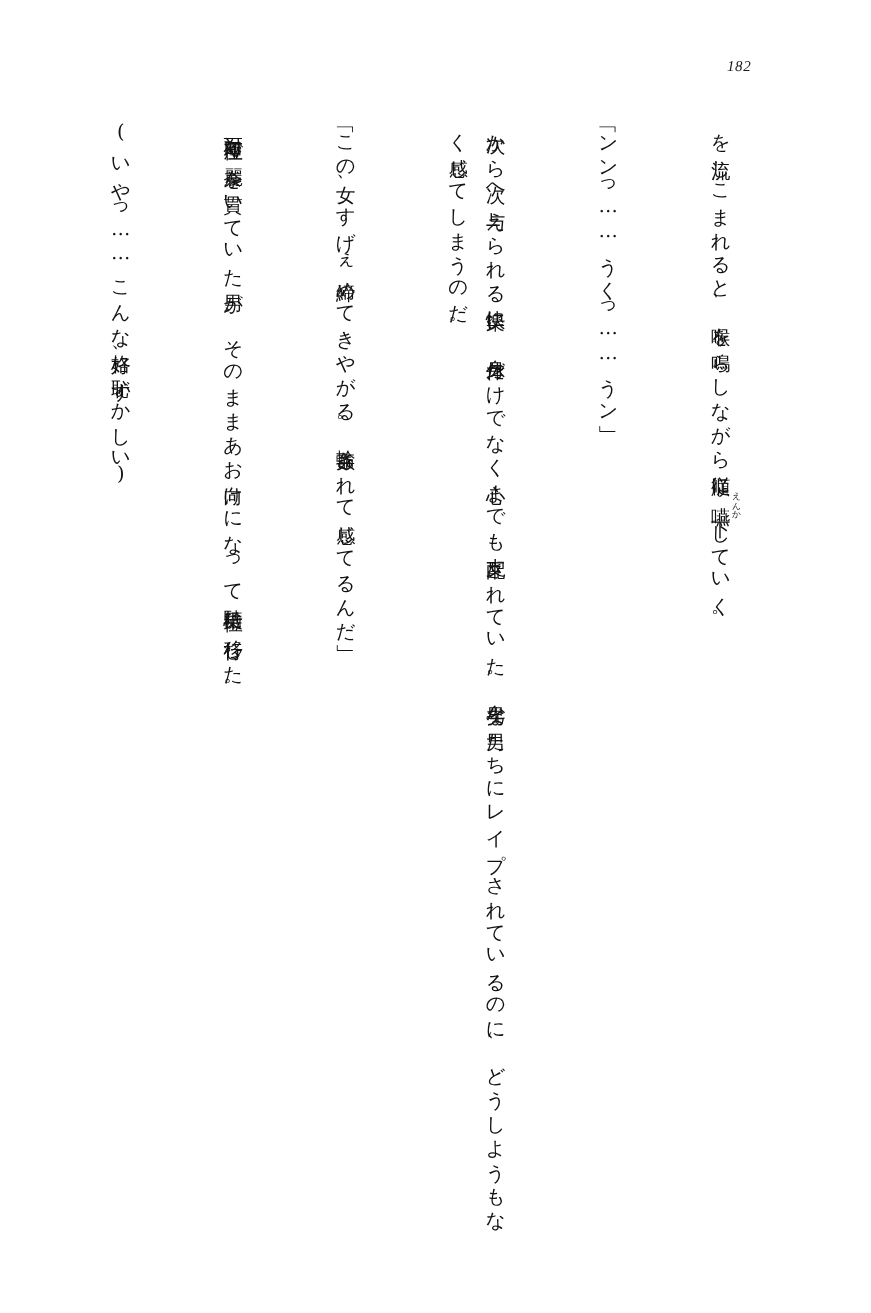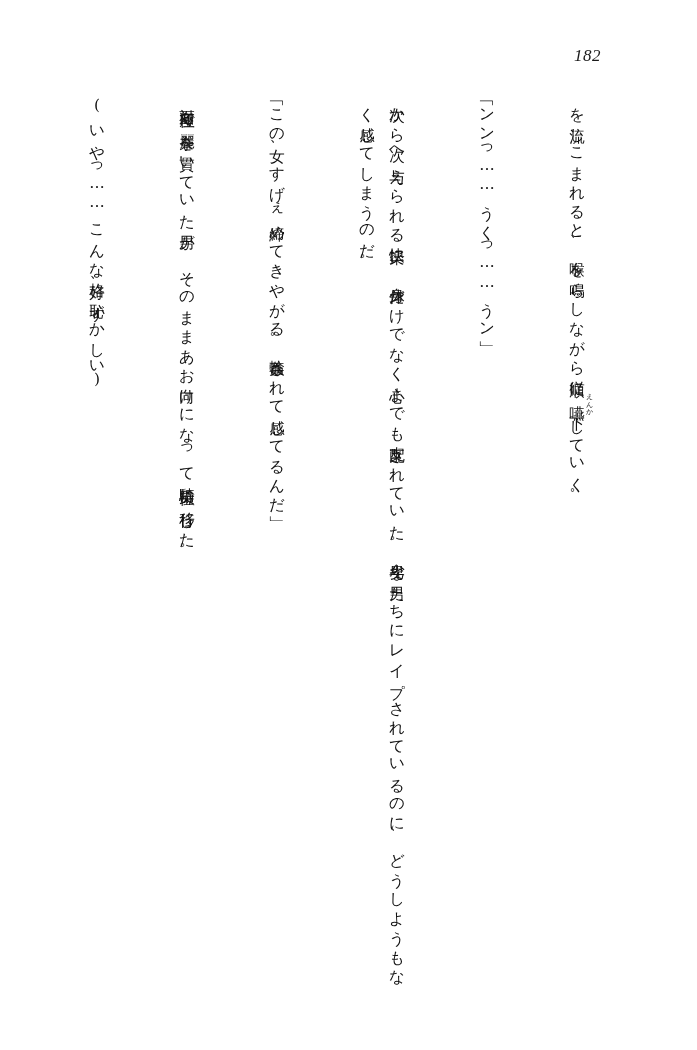--- a/index.html
+++ b/index.html
@@ -20,21 +20,21 @@
     height: 1050px;
     background: #ffffff;
     box-sizing: border-box;
   }
   .page-number {
     position: absolute;
     top: 46px;
     right: 96px;
     font-family: "Liberation Serif", "DejaVu Serif", serif;
     font-style: italic;
-    font-size: 17px;
+    font-size: 12px;
     color: #1a1a1a;
     letter-spacing: 0.5px;
     text-align: center;
   }
   .body-text {
     position: absolute;
     top: 96px;
     left: 44px;
     right: 44px;
     height: 900px;

